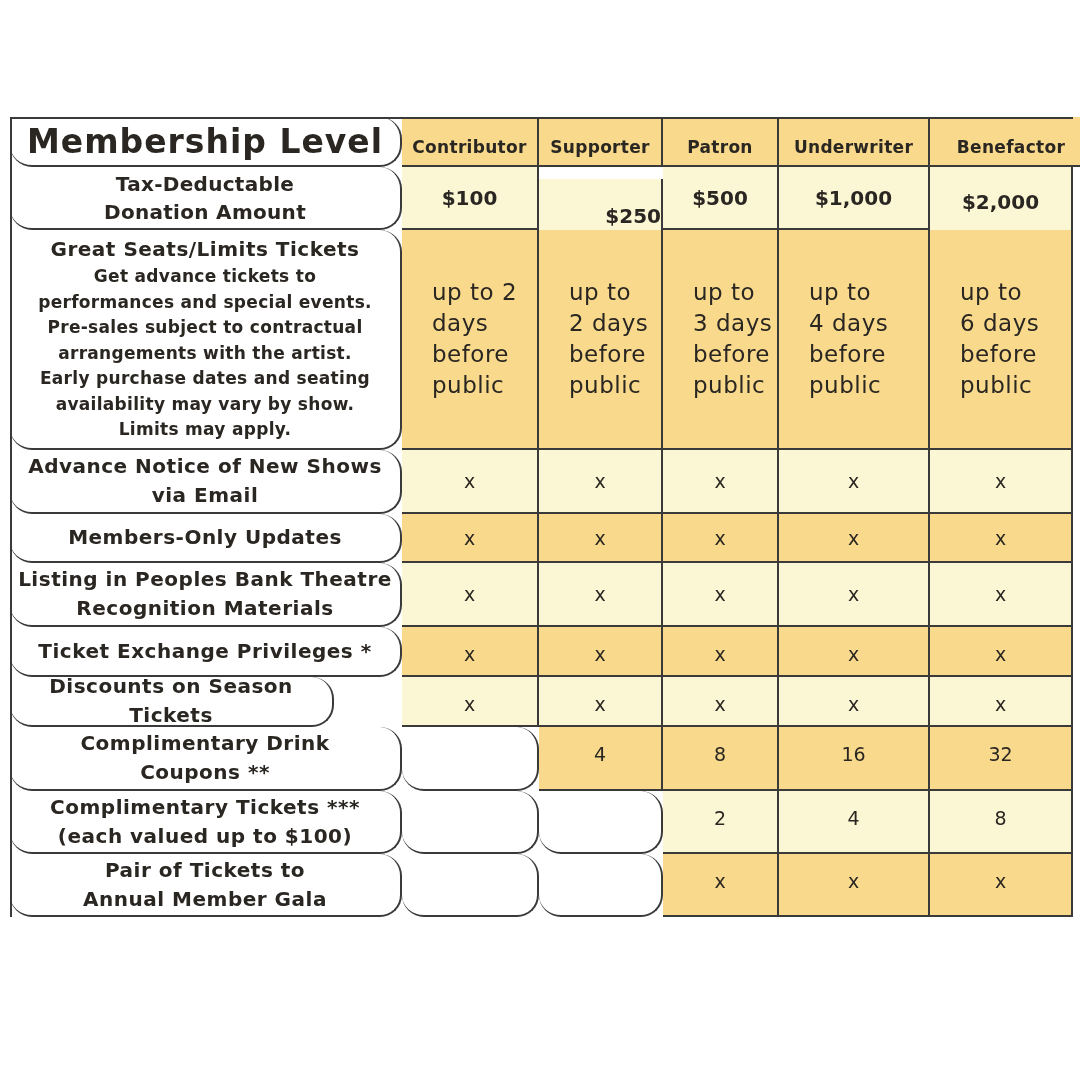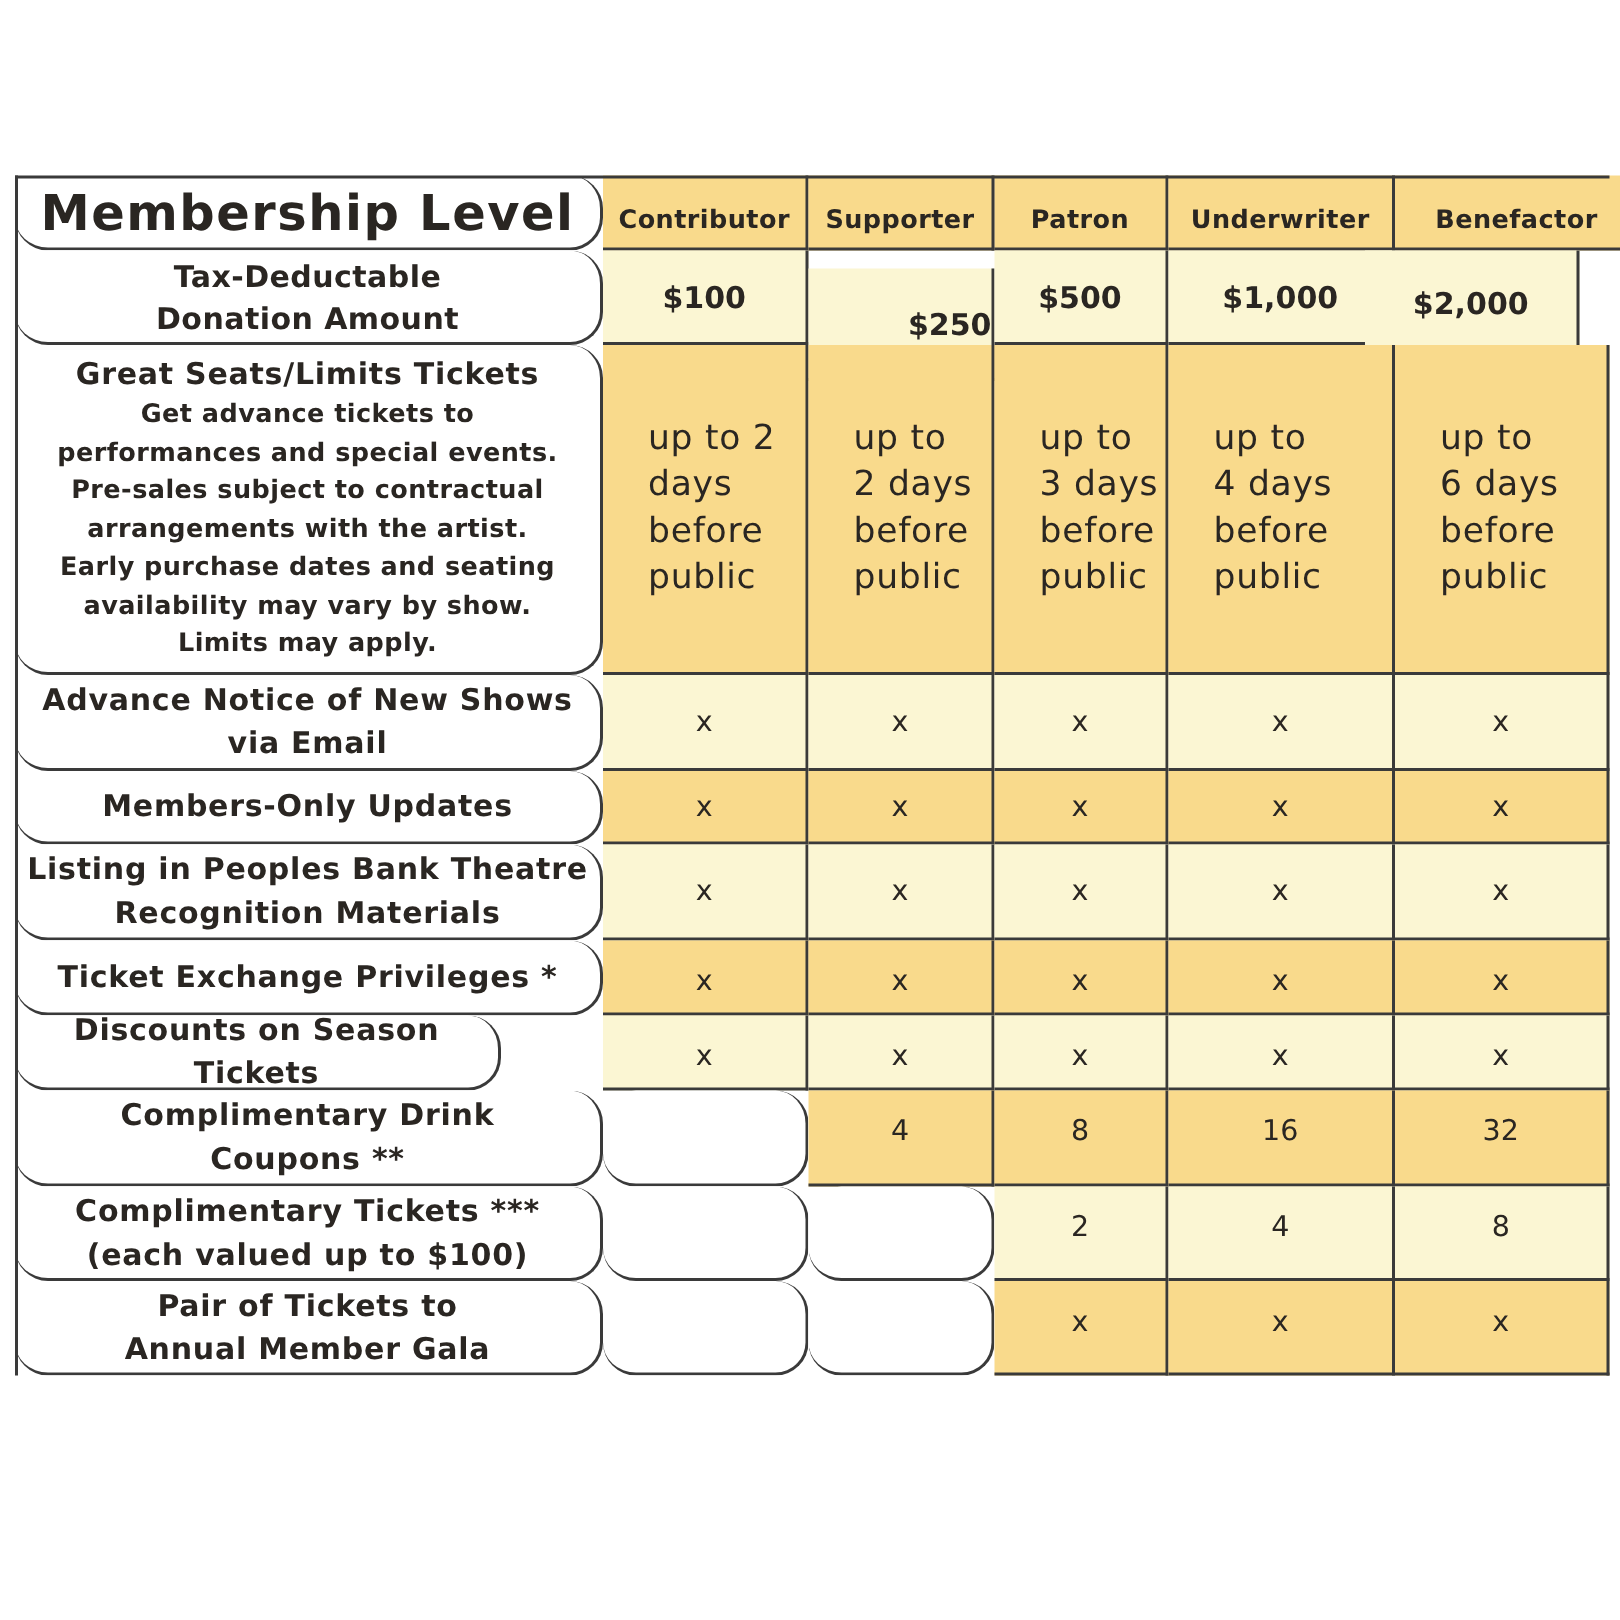--- a/index.html
+++ b/index.html
@@ -54,21 +54,21 @@
     </div>
     <div class="cell l" style="left: 529px; top: 62px; width: 124px; height: 75px; align-items: flex-end;">
       <div class="price">$250</div>
     </div>
     <div class="cell l" style="left: 653px; top: 50px; width: 116px; height: 63px;">
       <div class="price">$500</div>
     </div>
     <div class="cell l" style="left: 769px; top: 50px; width: 151px; height: 63px;">
       <div class="price">$1,000</div>
     </div>
-    <div class="cell l" style="left: 900px; top: 50px; width: 143px; height: 72px;">
+    <div class="cell l" style="left: 920px; top: 50px; width: 143px; height: 72px;">
       <div class="price">$2,000</div>
     </div>
     <div class="cell w" style="left: 0px; top: 113px; width: 392px; height: 220px;">
       <div class="label">Great Seats/Limits Tickets</div>
       <div class="desc">Get advance tickets to</div>
       <div class="desc">performances and special events.</div>
       <div class="desc">Pre-sales subject to contractual</div>
       <div class="desc">arrangements with the artist.</div>
       <div class="desc">Early purchase dates and seating</div>
       <div class="desc">availability may vary by show.</div>

